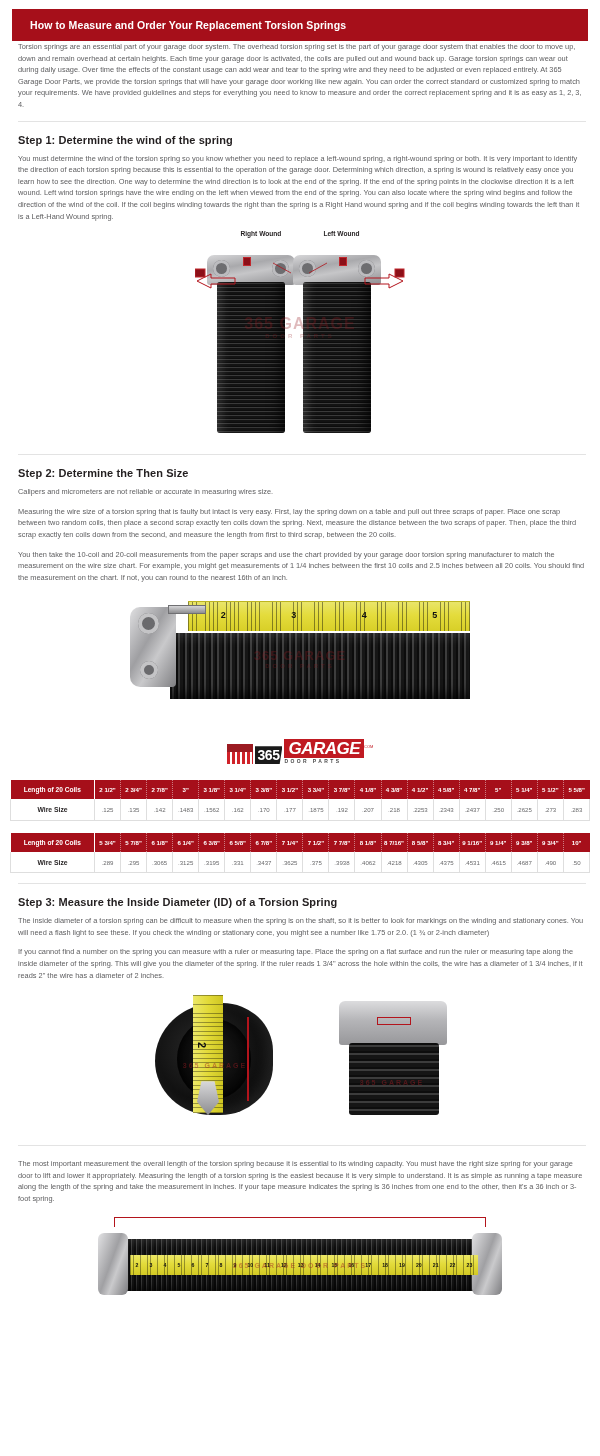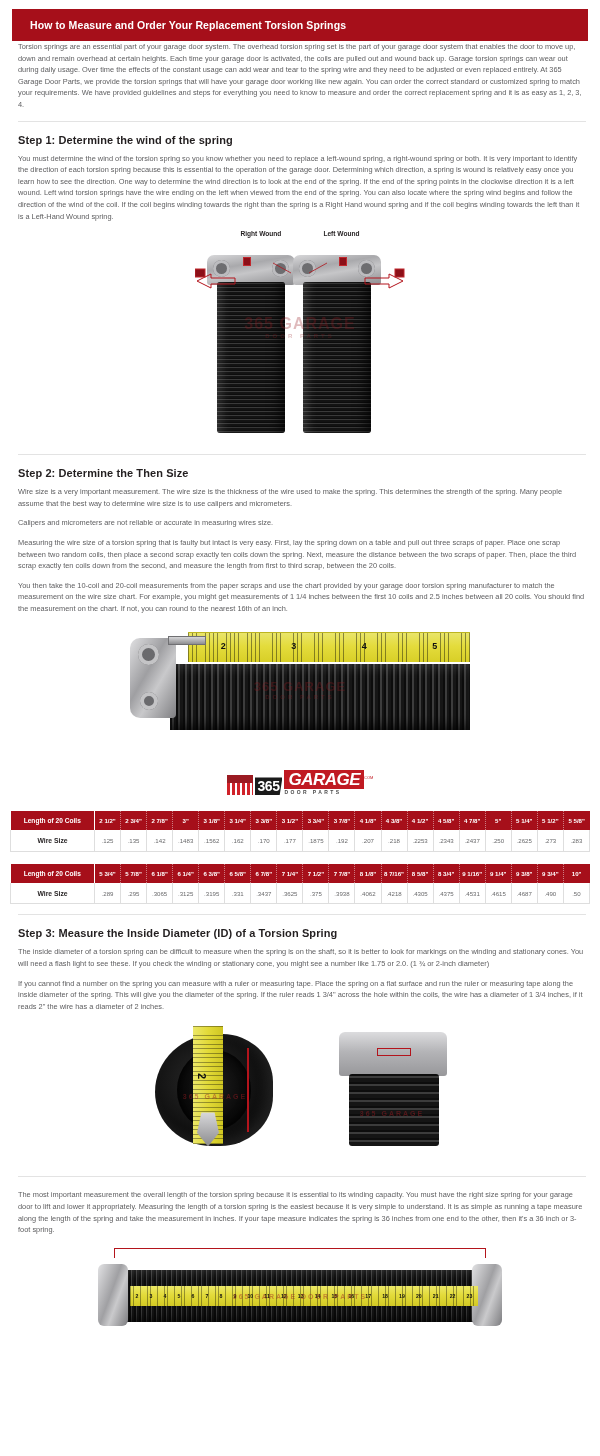--- a/index.html
+++ b/index.html
@@ -384,21 +384,20 @@
         <span>365 GARAGE</span>
         <small>DOOR PARTS</small>
       </div>
     </div>
   </div>
 
   <hr class="hr">
 
   <div class="section">
     <h2 class="step">Step 2: Determine the Then Size</h2>
-    <p class="para">Wire size is a very important measurement. The wire size is the thickness of the wire used to make the spring. This determines the strength of the spring.  Many people assume that the best way to determine wire size is to use calipers and micrometers.</p>
     <p class="para">Calipers and micrometers are not reliable or accurate in measuring wires size.</p>
     <p class="para">Measuring the wire size of a torsion spring that is faulty but intact is very easy. First, lay the spring down on a table and pull out three scraps of paper. Place one scrap between two random coils, then place a second scrap exactly ten coils down the spring. Next, measure the distance between the two scraps of paper. Then, place the third scrap exactly ten coils down from the second, and measure the length from first to third scrap, between the 20 coils.</p>
     <p class="para">You then take the 10-coil and 20-coil measurements from the paper scraps and use the chart provided by your garage door torsion spring manufacturer to match the measurement on the wire size chart.  For example, you might get measurements of 1 1/4 inches between the first 10 coils and 2.5 inches between all 20 coils. You should find the measurement on the chart. If not, you can round to the nearest 16th of an inch.</p>
   </div>
 
   <div class="fig fig-tape">
     <div class="tape-spring">
       <div class="ts-coils"></div>
       <div class="ts-cone"></div>
       <div class="ts-tape">

